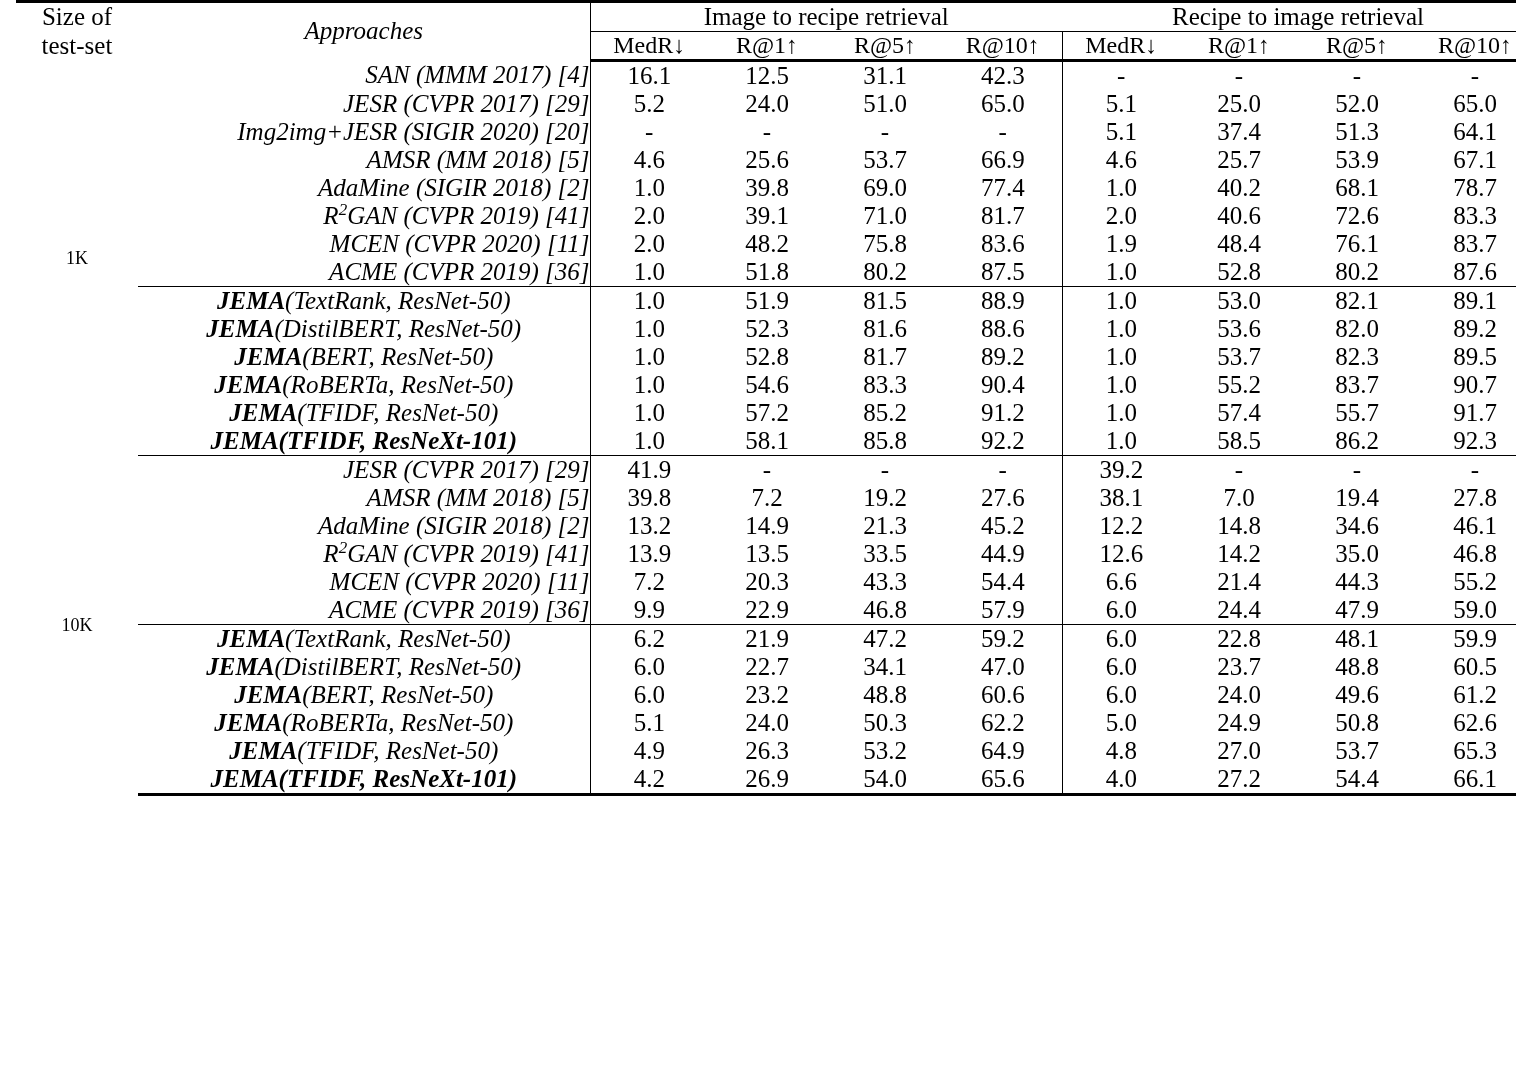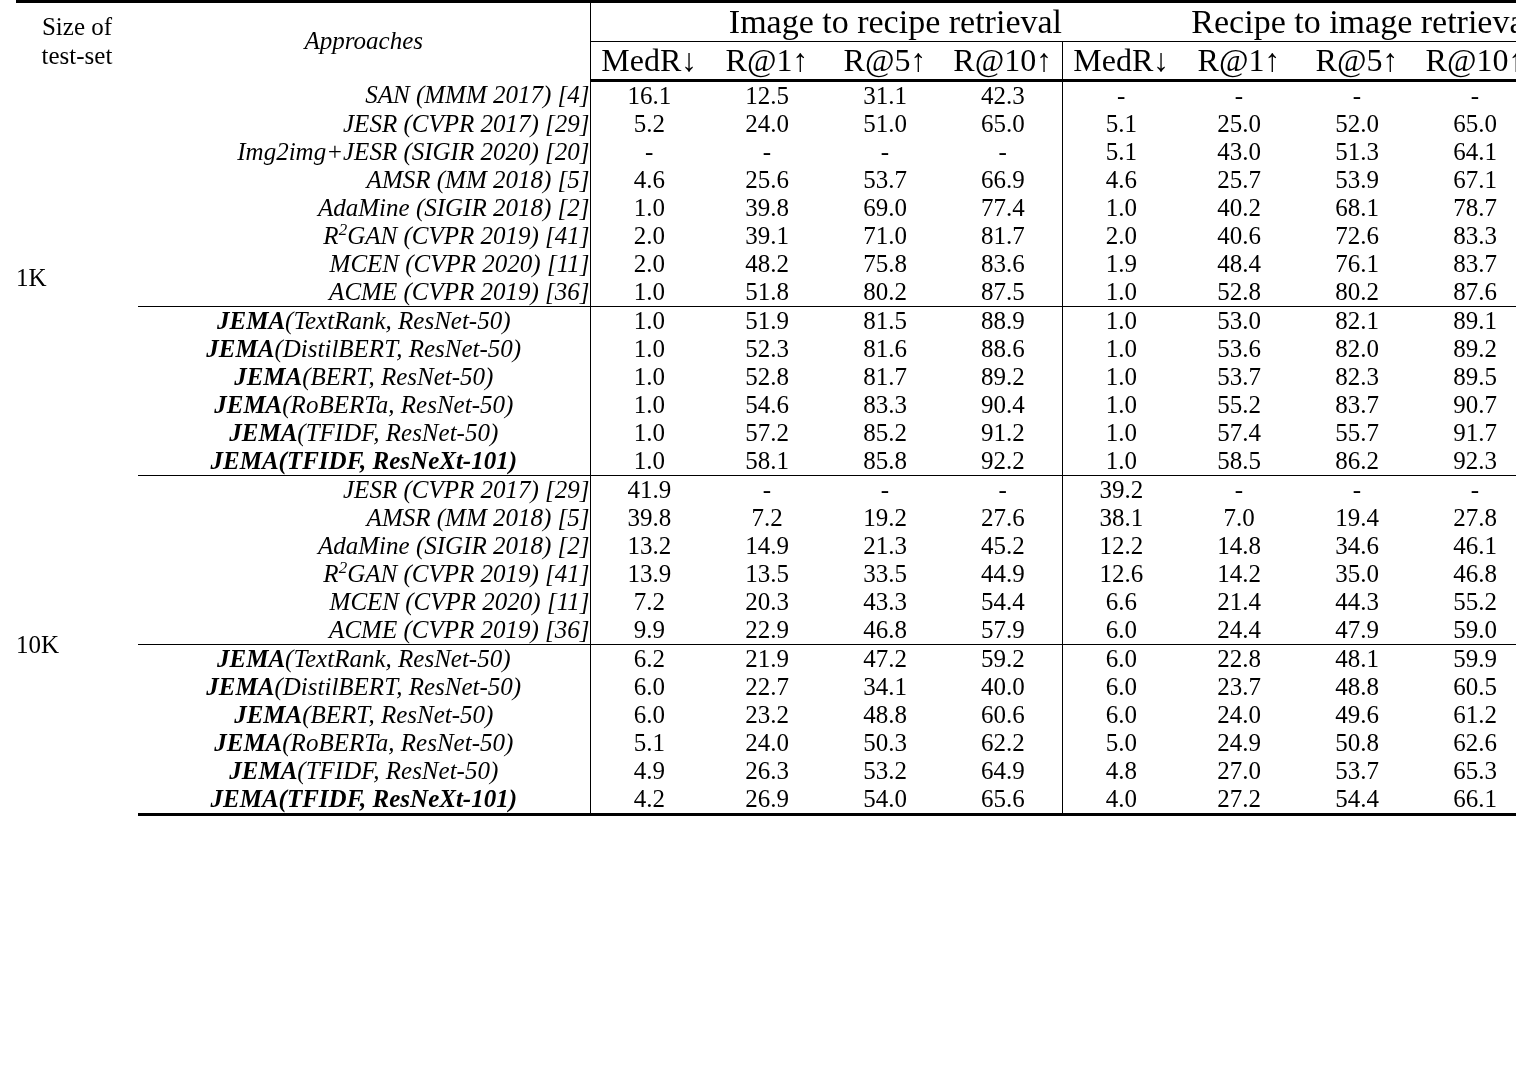--- a/index.html
+++ b/index.html
@@ -40,45 +40,45 @@
   
   .vsep-left { border-left: 1.6px solid #000; }
   .vsep-right { border-right: 1.6px solid #000; font-style: italic; }
 
   .hdr-cell {
     text-align: center;
     line-height: 1.15;
     padding: 4px 0;
   }
   .hdr-group {
-    text-align: right;
+    text-align: center;
     padding: 4px 0 5px 0;
-    font-size: 34px;
+    font-size: 25px;
   }
   .grouprule {
     border-bottom: 1.4px solid #000;
   }
   .subhdr {
     text-align: center;
     padding: 3px 0 5px 0;
-    font-size: 32px;
+    font-size: 24px;
   }
   .approach {
     text-align: right;
     padding: 2px 10px;
     white-space: nowrap;
   }
   .num {
     text-align: center;
     padding: 2px 0;
   }
   .sizecell {
-    text-align: left;
+    text-align: center;
     vertical-align: middle;
-    font-size: 25px;
+    font-size: 18px;
   }
   .bold { font-weight: bold; }
   sup.sq {
     font-size: 0.68em;
     vertical-align: super;
     line-height: 0;
   }
   .colsize { width: 122px; }
   .colapp { width: 452px; }
   .colnum { width: 118px; }
@@ -143,21 +143,21 @@
           <td class="num">52.0</td>
           <td class="num">65.0</td>
         </tr>
         <tr class="">
           <td class="approach vsep-right">Img2img+JESR (SIGIR 2020) [20]</td>
           <td class="num">-</td>
           <td class="num">-</td>
           <td class="num">-</td>
           <td class="num">-</td>
           <td class="num vsep-left">5.1</td>
-          <td class="num">43.0</td>
+          <td class="num">37.4</td>
           <td class="num">51.3</td>
           <td class="num">64.1</td>
         </tr>
         <tr class="">
           <td class="approach vsep-right">AMSR (MM 2018) [5]</td>
           <td class="num">4.6</td>
           <td class="num">25.6</td>
           <td class="num">53.7</td>
           <td class="num">66.9</td>
           <td class="num vsep-left">4.6</td>
@@ -351,21 +351,21 @@
           <td class="num vsep-left">6.0</td>
           <td class="num">22.8</td>
           <td class="num">48.1</td>
           <td class="num">59.9</td>
         </tr>
         <tr class="">
           <td class="approach vsep-right" style="text-align: center;"><span class="bold">JEMA</span><span>(DistilBERT, ResNet-50)</span></td>
           <td class="num">6.0</td>
           <td class="num">22.7</td>
           <td class="num">34.1</td>
-          <td class="num">40.0</td>
+          <td class="num">47.0</td>
           <td class="num vsep-left">6.0</td>
           <td class="num">23.7</td>
           <td class="num">48.8</td>
           <td class="num">60.5</td>
         </tr>
         <tr class="">
           <td class="approach vsep-right" style="text-align: center;"><span class="bold">JEMA</span><span>(BERT, ResNet-50)</span></td>
           <td class="num">6.0</td>
           <td class="num">23.2</td>
           <td class="num">48.8</td>

